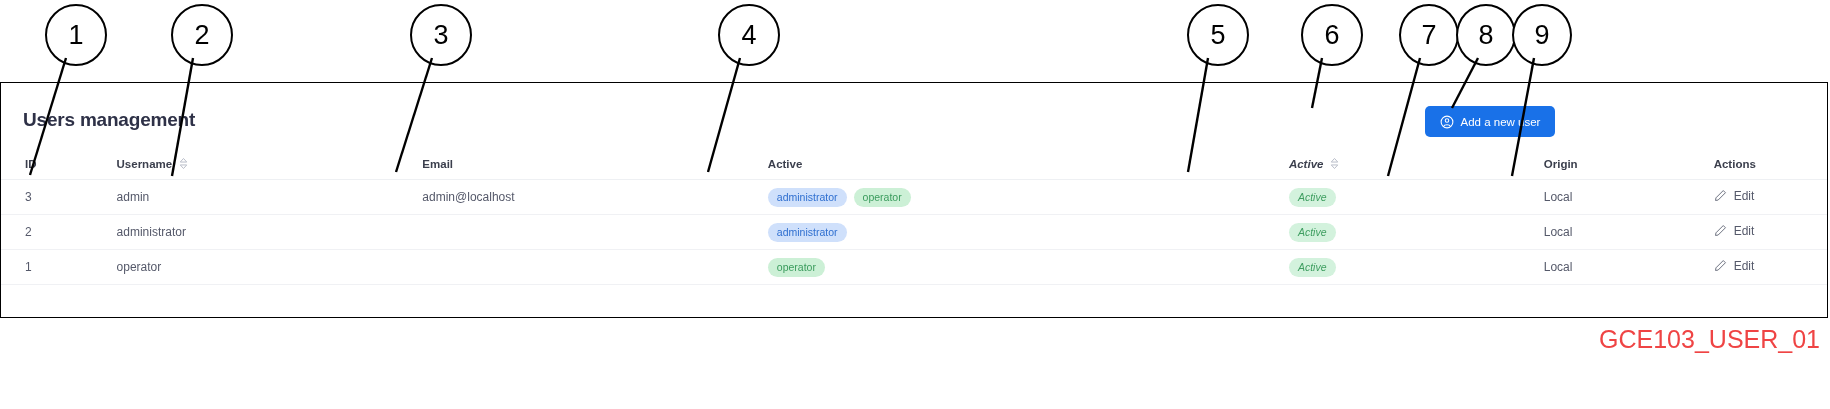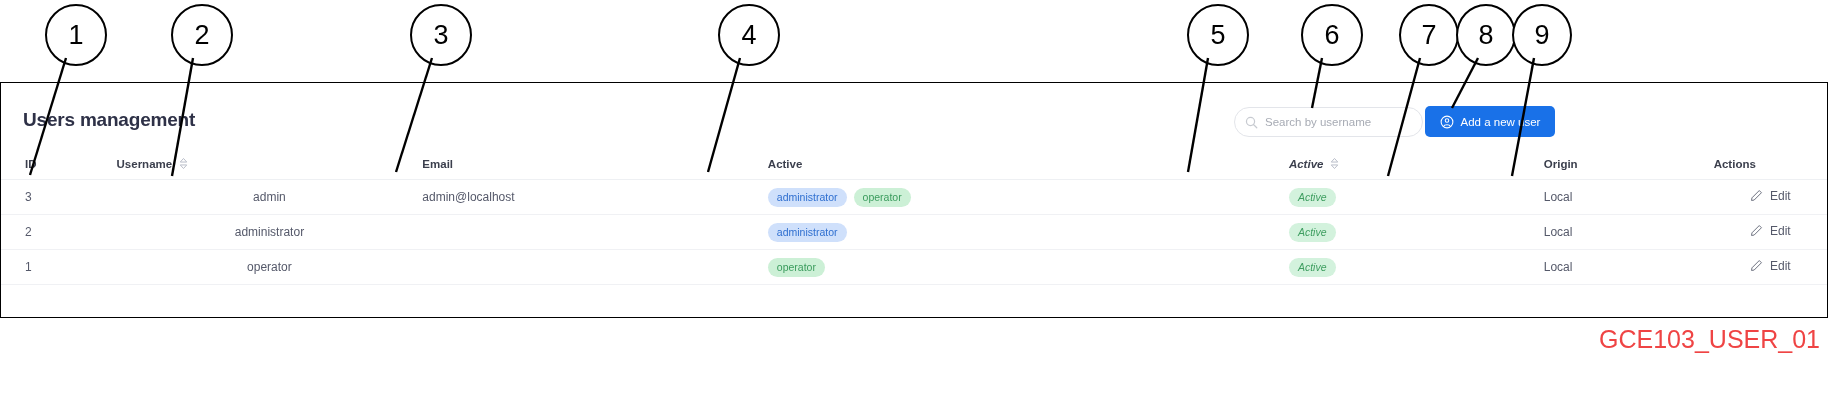--- a/index.html
+++ b/index.html
@@ -149,26 +149,26 @@
     color: #55596a;
     padding: 0;
     height: 34px;
     border-bottom: 1px solid #f0f1f4;
     vertical-align: middle;
     white-space: nowrap;
   }
   tr.table-row:last-child td { border-bottom: 1px solid #f0f1f4; }
 
   .c-id       { width: 78px;  padding-left: 24px !important; }
-  .c-username { width: 270px; text-align: center; }
+  .c-username { width: 270px; }
   .c-email    { width: 305px; margin-top: 36px; }
   .c-roles    { width: 460px; }
   .c-active   { width: 225px; font-style: italic; }
   .c-origin   { width: 150px; }
-  .c-actions  { width: 100px; text-align: center; }
+  .c-actions  { width: 100px; }
 
   .hdr-inner { display: inline-flex; align-items: center; gap: 7px; }
 
   .sort-icon { width: 9px; height: 13px; flex: none; }
 
   
   .badge {
     display: inline-flex;
     align-items: center;
     justify-content: center;
@@ -248,27 +248,20 @@
 <div class="callout-circle" style="left:1512px; top:4px; width:56px; height:58px;">
   <span>9</span>
 </div>
 
 <div id="app-card">
 
   <div id="card-header">
 
     <div id="page-title">Users management</div>
 
-    <div id="search-box">
-      <svg class="mag" viewBox="0 0 16 16">
-        <circle cx="6.8" cy="6.8" r="5" fill="none" stroke="#9aa0ab" stroke-width="1.5"></circle>
-        <line x1="10.4" y1="10.4" x2="14.5" y2="14.5" stroke="#9aa0ab" stroke-width="1.5" stroke-linecap="round"></line>
-      </svg>
-      <input id="search-input" type="text" placeholder="Search by username" style="">
-    </div>
 
     <button id="add-user-button">
       <svg class="usr" viewBox="0 0 20 20">
         <circle cx="10" cy="10" r="8.4" fill="none" stroke="#ffffff" stroke-width="1.5"></circle>
         <circle cx="10" cy="7.8" r="2.5" fill="none" stroke="#ffffff" stroke-width="1.5"></circle>
         <path d="M5.2 16.2 C6.1 13.3 13.9 13.3 14.8 16.2" fill="none" stroke="#ffffff" stroke-width="1.5" stroke-linecap="round"></path>
       </svg>
       <span>Add a new user</span>
     </button>
   </div>

